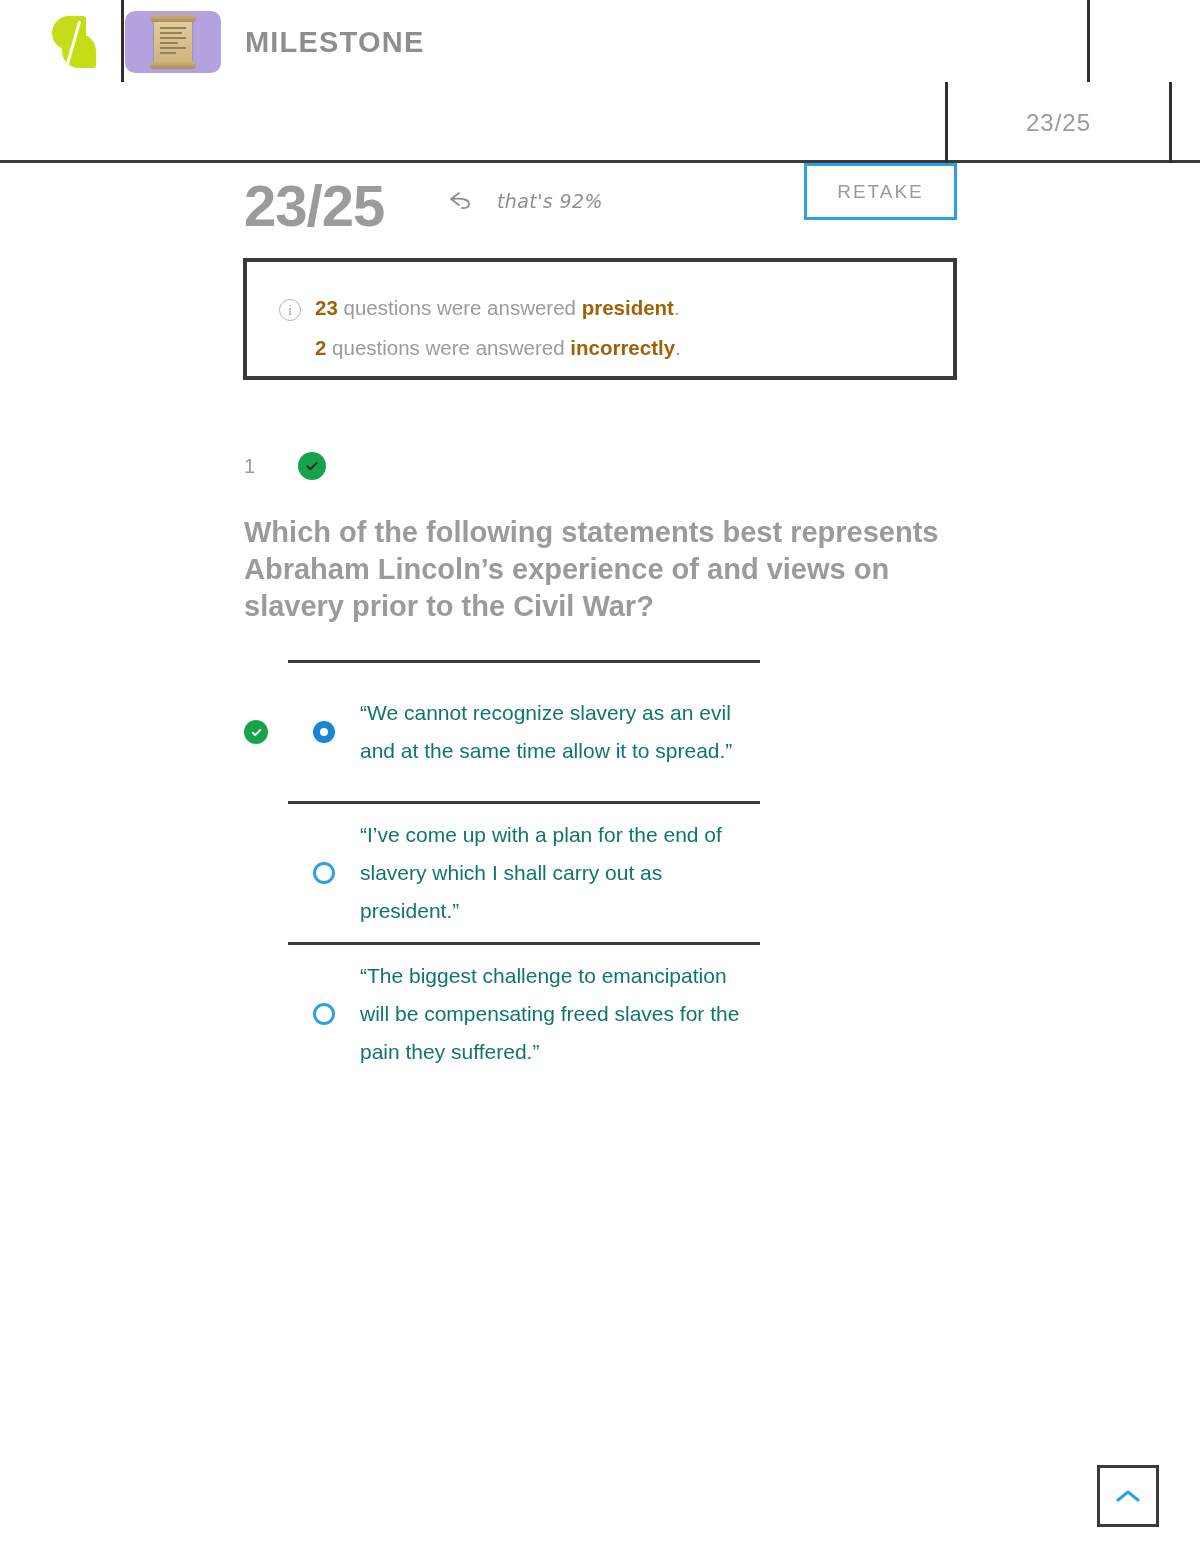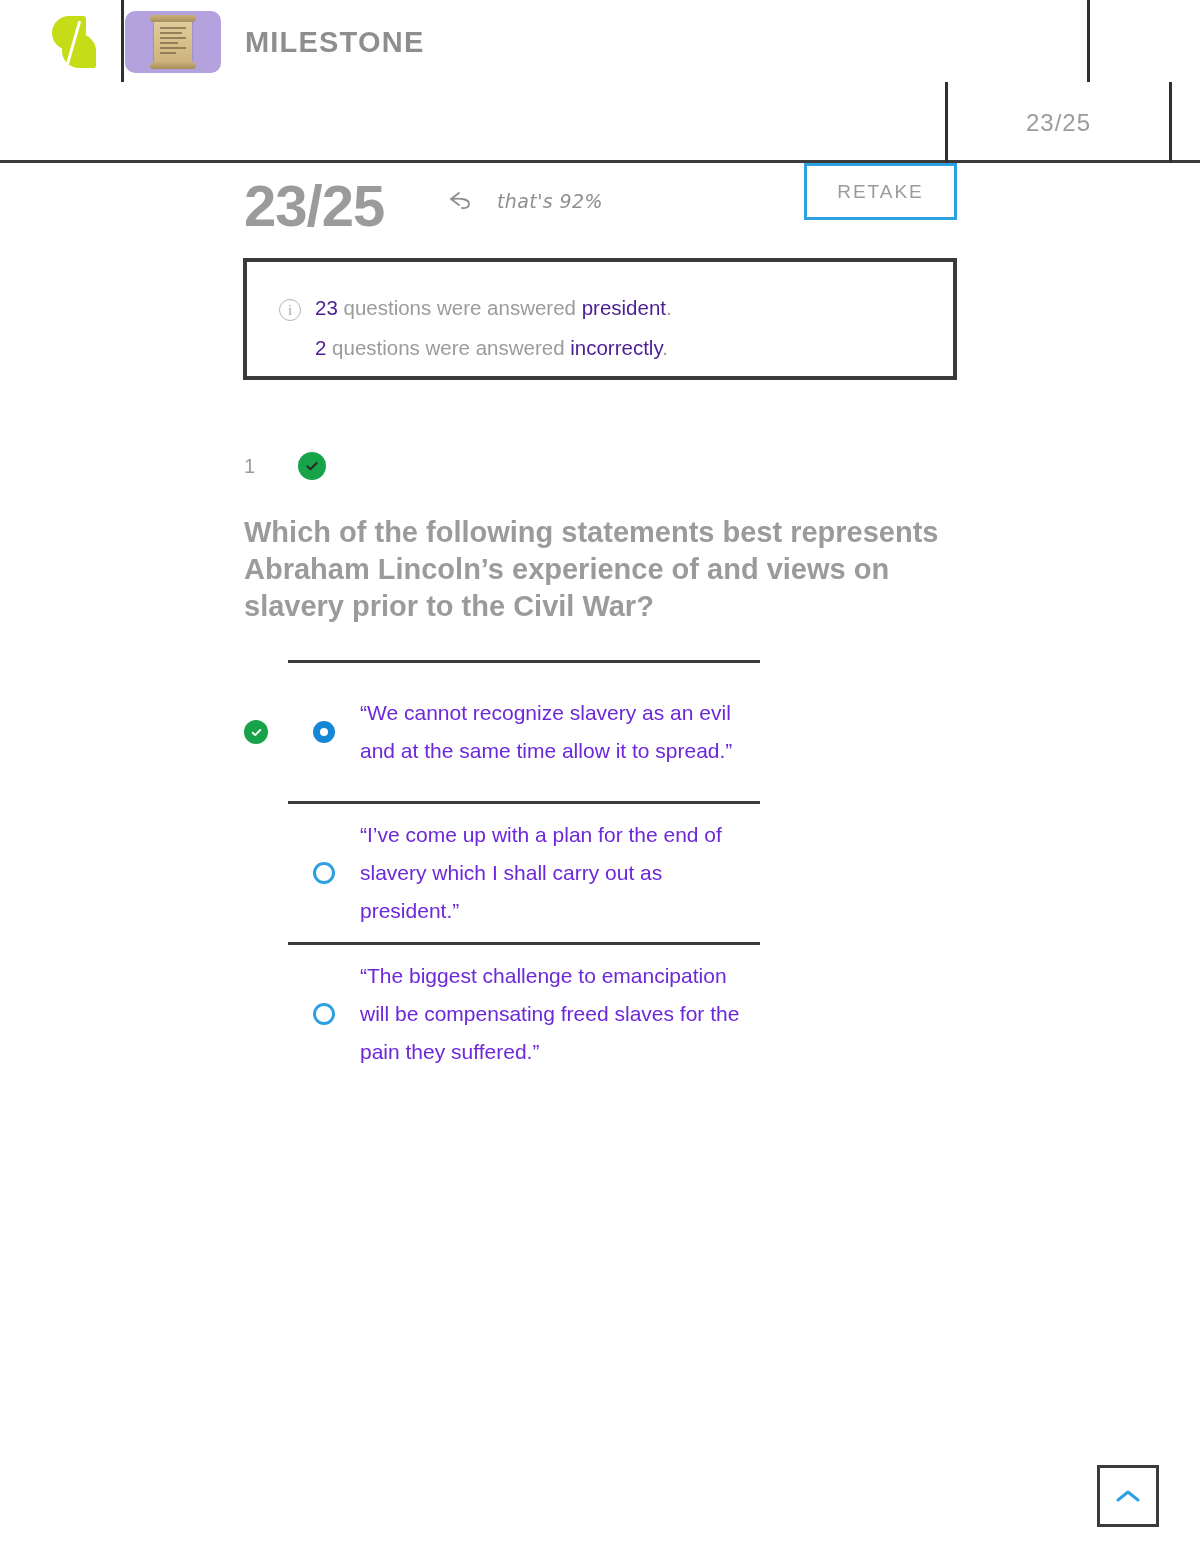--- a/index.html
+++ b/index.html
@@ -217,21 +217,21 @@
     width: 22px; height: 22px;
     border: 1.6px solid #b5b5b5;
     border-radius: 50%;
     text-align: center;
     line-height: 20px;
     font-size: 15px;
     font-family: "Liberation Serif", serif;
     color: #a8a8a8;
     margin-top: 8px;
   }
-  .info-line b { color: #4c1d95; font-weight: normal; }
+  .info-line b { color: #a16207; font-weight: bold; }
 
   
   .q-head {
     position: absolute;
     left: 244px; top: 452px;
     display: flex;
     align-items: center;
   }
   .q-number { font-size: 20px; color: #9b9b9b; width: 54px; }
   .badge-correct {
@@ -306,21 +306,21 @@
     position: absolute;
     left: 50%; top: 50%;
     transform: translate(-50%,-50%);
     width: 8px; height: 8px;
     border-radius: 50%;
     background: #ffffff;
   }
   .opt-text {
     font-size: 21px;
     line-height: 38px;
-    color: #6d28d9;
+    color: #0f766e;
     max-width: 380px;
   }
 
   
   .scroll-top {
     position: absolute;
     left: 1097px; top: 1465px;
     width: 62px; height: 62px;
     border: 3px solid #3a3a3a;
     background: #ffffff;

